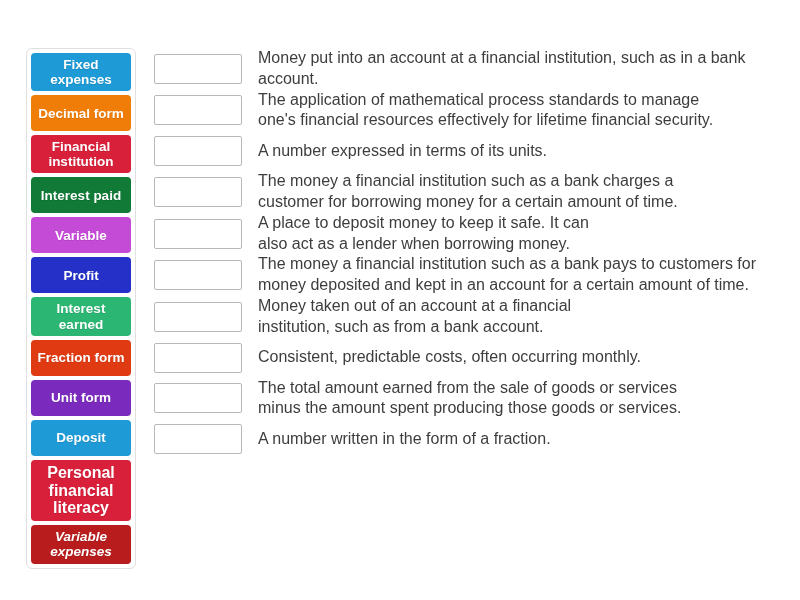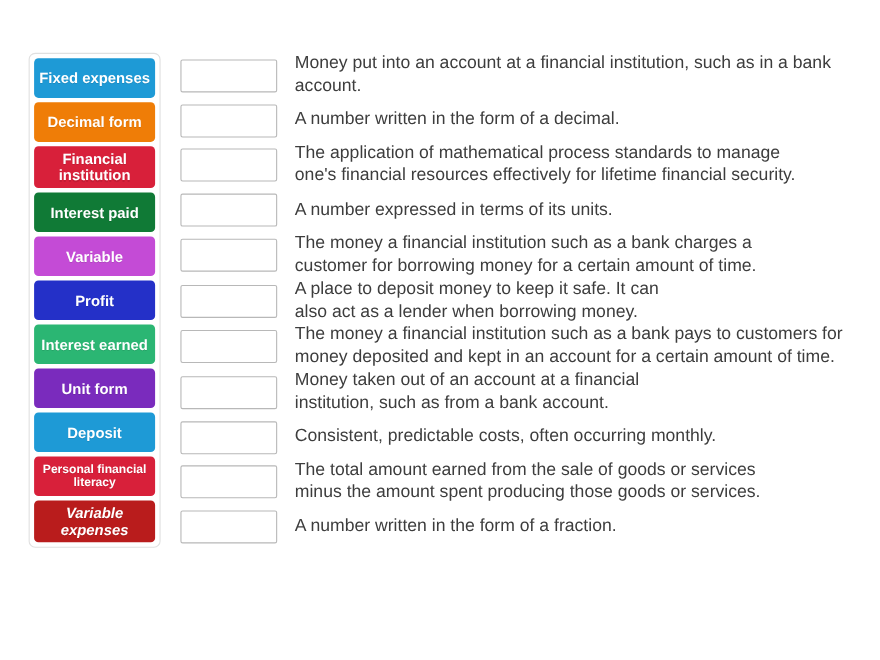--- a/index.html
+++ b/index.html
@@ -23,21 +23,21 @@
     height: 600px;
     display: flex;
     flex-direction: row;
     align-items: flex-start;
   }
 
   
   .tiles-panel {
     margin-left: 26px;
     margin-top: 48px;
-    width: 120px;
+    width: 110px;
     box-sizing: border-box;
     border: 1px solid #e0e0e0;
     border-radius: 6px;
     background: #ffffff;
     padding: 4px 4px;
     display: flex;
     flex-direction: column;
     gap: 4px;
   }
 
@@ -53,21 +53,21 @@
     text-align: center;
     display: flex;
     align-items: center;
     justify-content: center;
     padding: 4px 3px;
     cursor: move;
     user-select: none;
     text-shadow: 0 1px 0 rgba(0,0,0,0.10);
   }
   .tile.small {
-    font-size: 11px;
+    font-size: 16px;
     text-align: center;
   }
 
   
   .rows-panel {
     margin-left: 18px;
     margin-top: 48px;
     flex: 1;
     display: flex;
     flex-direction: column;
@@ -106,34 +106,31 @@
 <div id="activity">
 
   <div class="tiles-panel">
       <div class="tile" style="background: rgb(30, 154, 214);">Fixed expenses</div>
       <div class="tile" style="background: rgb(239, 125, 7);">Decimal form</div>
       <div class="tile" style="background: rgb(216, 32, 58);">Financial institution</div>
       <div class="tile" style="background: rgb(16, 122, 54);">Interest paid</div>
       <div class="tile" style="background: rgb(196, 75, 214);">Variable</div>
       <div class="tile" style="background: rgb(36, 48, 200);">Profit</div>
       <div class="tile" style="background: rgb(43, 182, 115);">Interest earned</div>
+      <div class="tile" style="background: rgb(224, 58, 18);">Fraction form</div>
       <div class="tile" style="background: rgb(122, 43, 189);">Unit form</div>
       <div class="tile" style="background: rgb(30, 154, 214);">Deposit</div>
       <div class="tile small" style="background: rgb(216, 32, 58);">Personal financial literacy</div>
       <div class="tile" style="background: #b91c1c; font-style: italic;">Variable expenses</div>
     </div>
 
   <div class="rows-panel">
       <div class="row">
         <div class="dropzone"></div>
         <div class="definition">Money put into an account at a financial institution, such as in a bank account.</div>
-      </div>
-      <div class="row">
-        <div class="dropzone"></div>
-        <div class="definition">A number written in the form of a decimal.</div>
       </div>
       <div class="row">
         <div class="dropzone"></div>
         <div class="definition">The application of mathematical process standards to manage
 one's financial resources effectively for lifetime financial security.</div>
       </div>
       <div class="row">
         <div class="dropzone"></div>
         <div class="definition">A number expressed in terms of its units.</div>
       </div>

